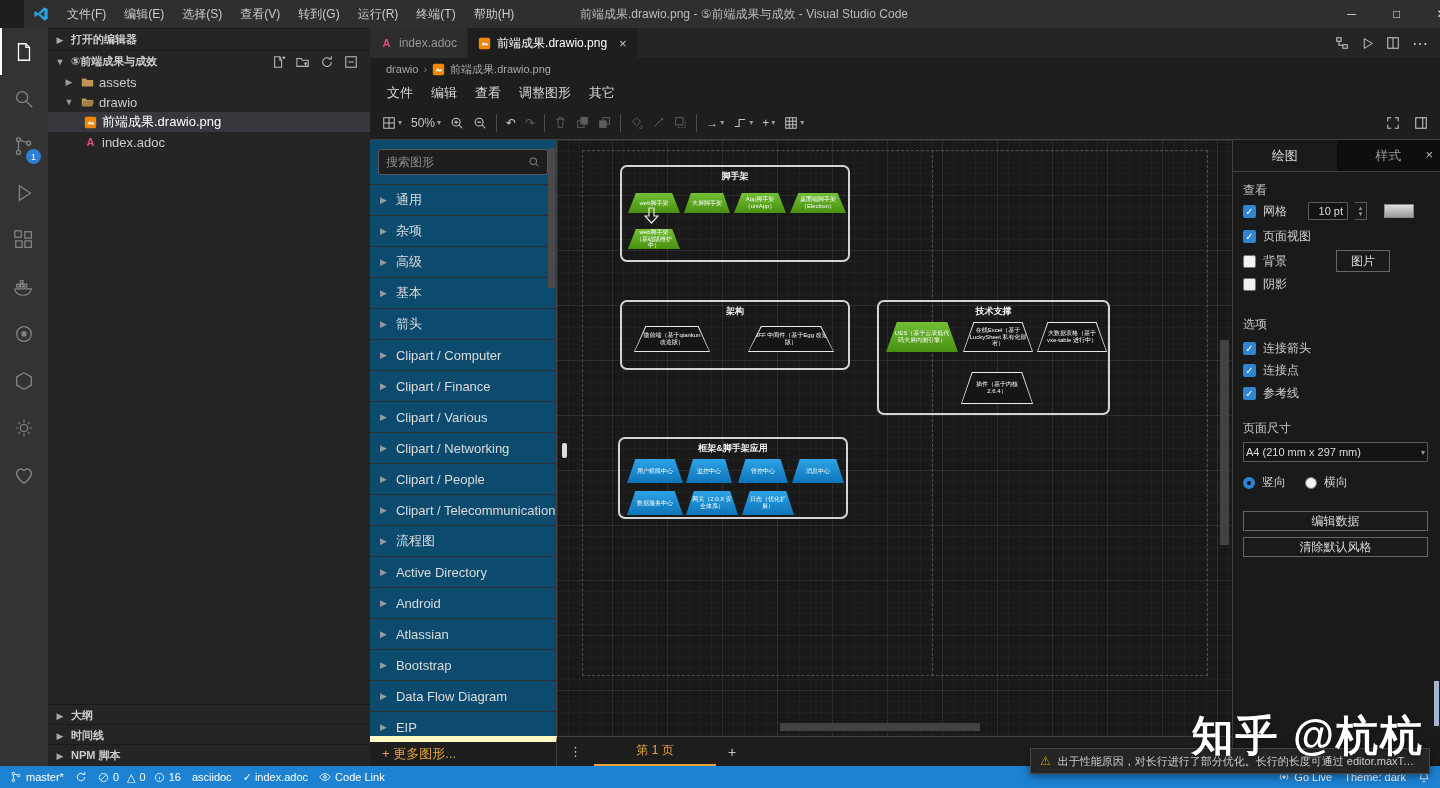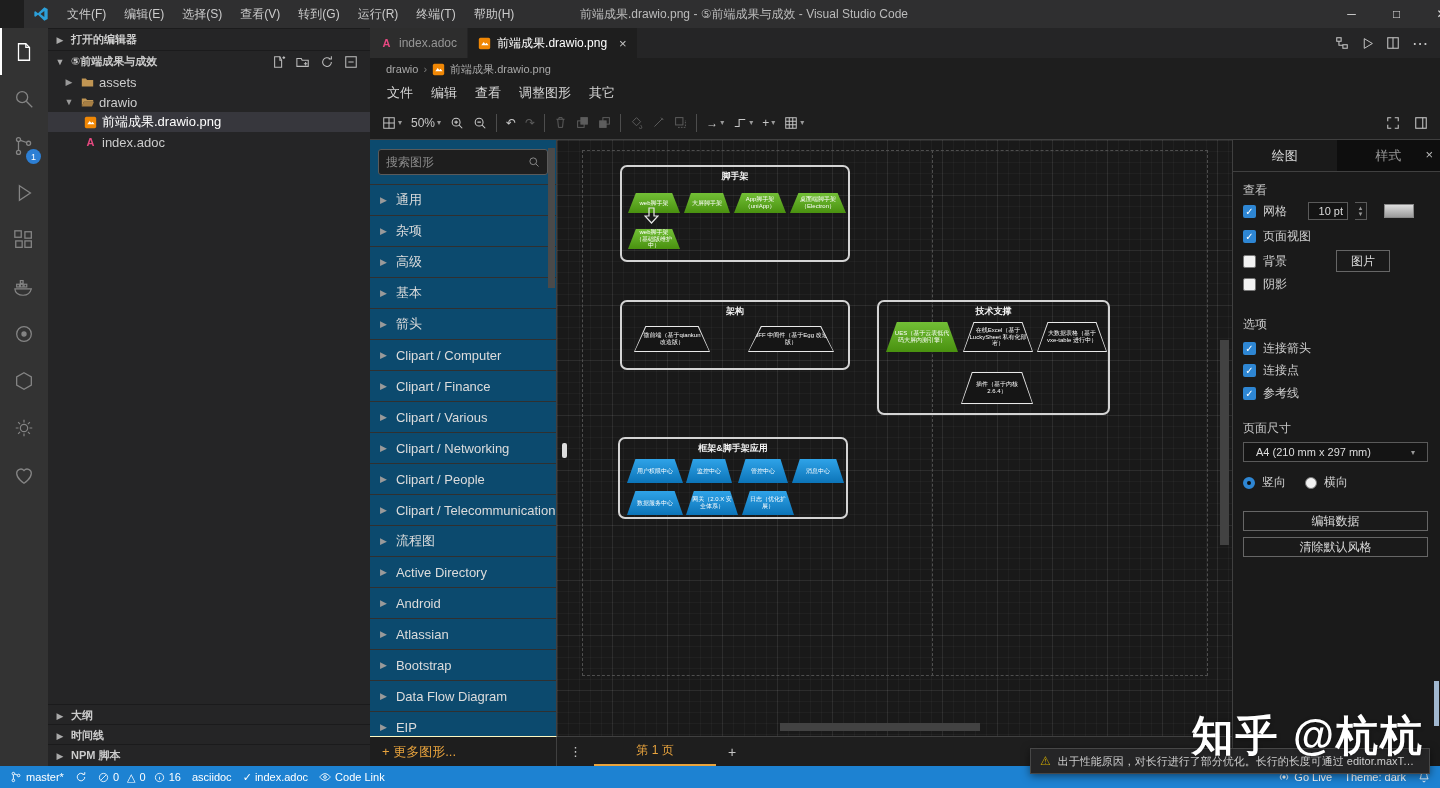--- a/index.html
+++ b/index.html
@@ -60,21 +60,21 @@
 
 
 .shapes { position:absolute; left:0; top:0; bottom:30px; width:187px; background:#0c4a6e; border-right:1px solid #404040; overflow:hidden; }
 .search-box { margin:9px 8px 8px 8px; height:26px; border:1px solid #5a5a5a; border-radius:3px; display:flex; align-items:center; padding:0 7px; background:#1e1e1e; }
 .search-box input { flex:1; background:transparent; border:none; outline:none; color:#bdbdbd; font-size:12px; font-family:inherit; min-width:0; }
 .search-box input::placeholder { color:#8a8a8a; }
 .cats { position:absolute; top:44px; left:0; right:0; bottom:0; overflow:hidden; }
 .cat { height:31px; display:flex; align-items:center; gap:9px; padding-left:10px; font-size:13px; color:#dcdcdc; border-top:1px solid #303030; }
 .cat .chev { font-size:9px; color:#9a9a9a; }
 .shapes-scroll { position:absolute; right:1px; top:8px; width:7px; height:140px; background:#4a4a4a; }
-.more-shapes { position:absolute; left:0; bottom:0; width:187px; height:30px; background:#1e1e1e; border-top:1px solid #fef9c3; border-right:1px solid #404040; display:flex; align-items:center; padding-left:12px; color:#e8a33d; font-size:13px; }
+.more-shapes { position:absolute; left:0; bottom:0; width:187px; height:30px; background:#1e1e1e; border-top:6px solid #fef9c3; border-right:1px solid #404040; display:flex; align-items:center; padding-left:12px; color:#e8a33d; font-size:13px; }
 
 
 .canvas { position:absolute; left:187px; right:208px; top:0; bottom:30px; background:#191919; overflow:hidden;
   background-image:
     linear-gradient(rgba(255,255,255,.055) 1px, transparent 1px),
     linear-gradient(90deg, rgba(255,255,255,.055) 1px, transparent 1px),
     linear-gradient(rgba(255,255,255,.03) 1px, transparent 1px),
     linear-gradient(90deg, rgba(255,255,255,.03) 1px, transparent 1px);
   background-size:55px 55px, 55px 55px, 11px 11px, 11px 11px; }
 .page-border { position:absolute; left:25px; top:10px; width:626px; height:526px; border:1px dashed #4e4e4e; }
@@ -109,21 +109,21 @@
 .cb { width:13px; height:13px; border-radius:2px; flex:0 0 auto; }
 .cb.on { background:#2e86d3; color:#fff; font-size:10px; line-height:13px; text-align:center; }
 .cb.off { background:#f2f2f2; border:1px solid #777; }
 .radio { width:12px; height:12px; border-radius:50%; flex:0 0 auto; }
 .radio.sel { border:4px solid #2e86d3; background:#0d0d0d; }
 .radio.unsel { background:#f2f2f2; border:1px solid #777; }
 .num-input { width:40px; height:18px; border:1px solid #5a5a5a; background:#141414; color:#ddd; font-size:11px; text-align:right; padding:0 4px; font-family:inherit; outline:none; }
 .stepper { width:12px; height:18px; border:1px solid #5a5a5a; border-left:none; display:flex; flex-direction:column; align-items:center; justify-content:center; color:#999; font-size:6px; line-height:1; }
 .swatch { width:30px; height:14px; background:linear-gradient(180deg,#dddddd,#9b9b9b); border:1px solid #888; margin-left:10px; }
 .img-btn { width:54px; height:22px; border:1px solid #666; display:flex; align-items:center; justify-content:center; color:#ddd; margin-left:42px; }
-.fmt-select { position:absolute; left:10px; right:12px; height:20px; border:1px solid #5a5a5a; background:#141414; display:flex; align-items:center; padding:0 12px; font-size:11px; color:#ddd; }
+.fmt-select { position:absolute; left:10px; right:12px; height:20px; border:1px solid #5a5a5a; background:#141414; display:flex; align-items:center; padding:0 2px; font-size:11px; color:#ddd; }
 .fmt-select .caret { margin-left:auto; }
 .fmt-btn { position:absolute; left:10px; right:12px; height:20px; border:1px solid #666; display:flex; align-items:center; justify-content:center; color:#ddd; }
 .fmt-scroll { position:absolute; right:1px; bottom:40px; width:5px; height:45px; background:#b9d4f0; opacity:.85; }
 
 
 .statusbar { position:absolute; left:0; right:0; bottom:0; height:22px; background:#1d82d2; color:#ffffff; display:flex; align-items:center; font-size:11px; padding:0 10px; gap:11px; z-index:30; }
 .sb-item { display:flex; align-items:center; gap:4px; white-space:nowrap; }
 .sb-right { margin-left:auto; display:flex; align-items:center; gap:12px; }
 
 

